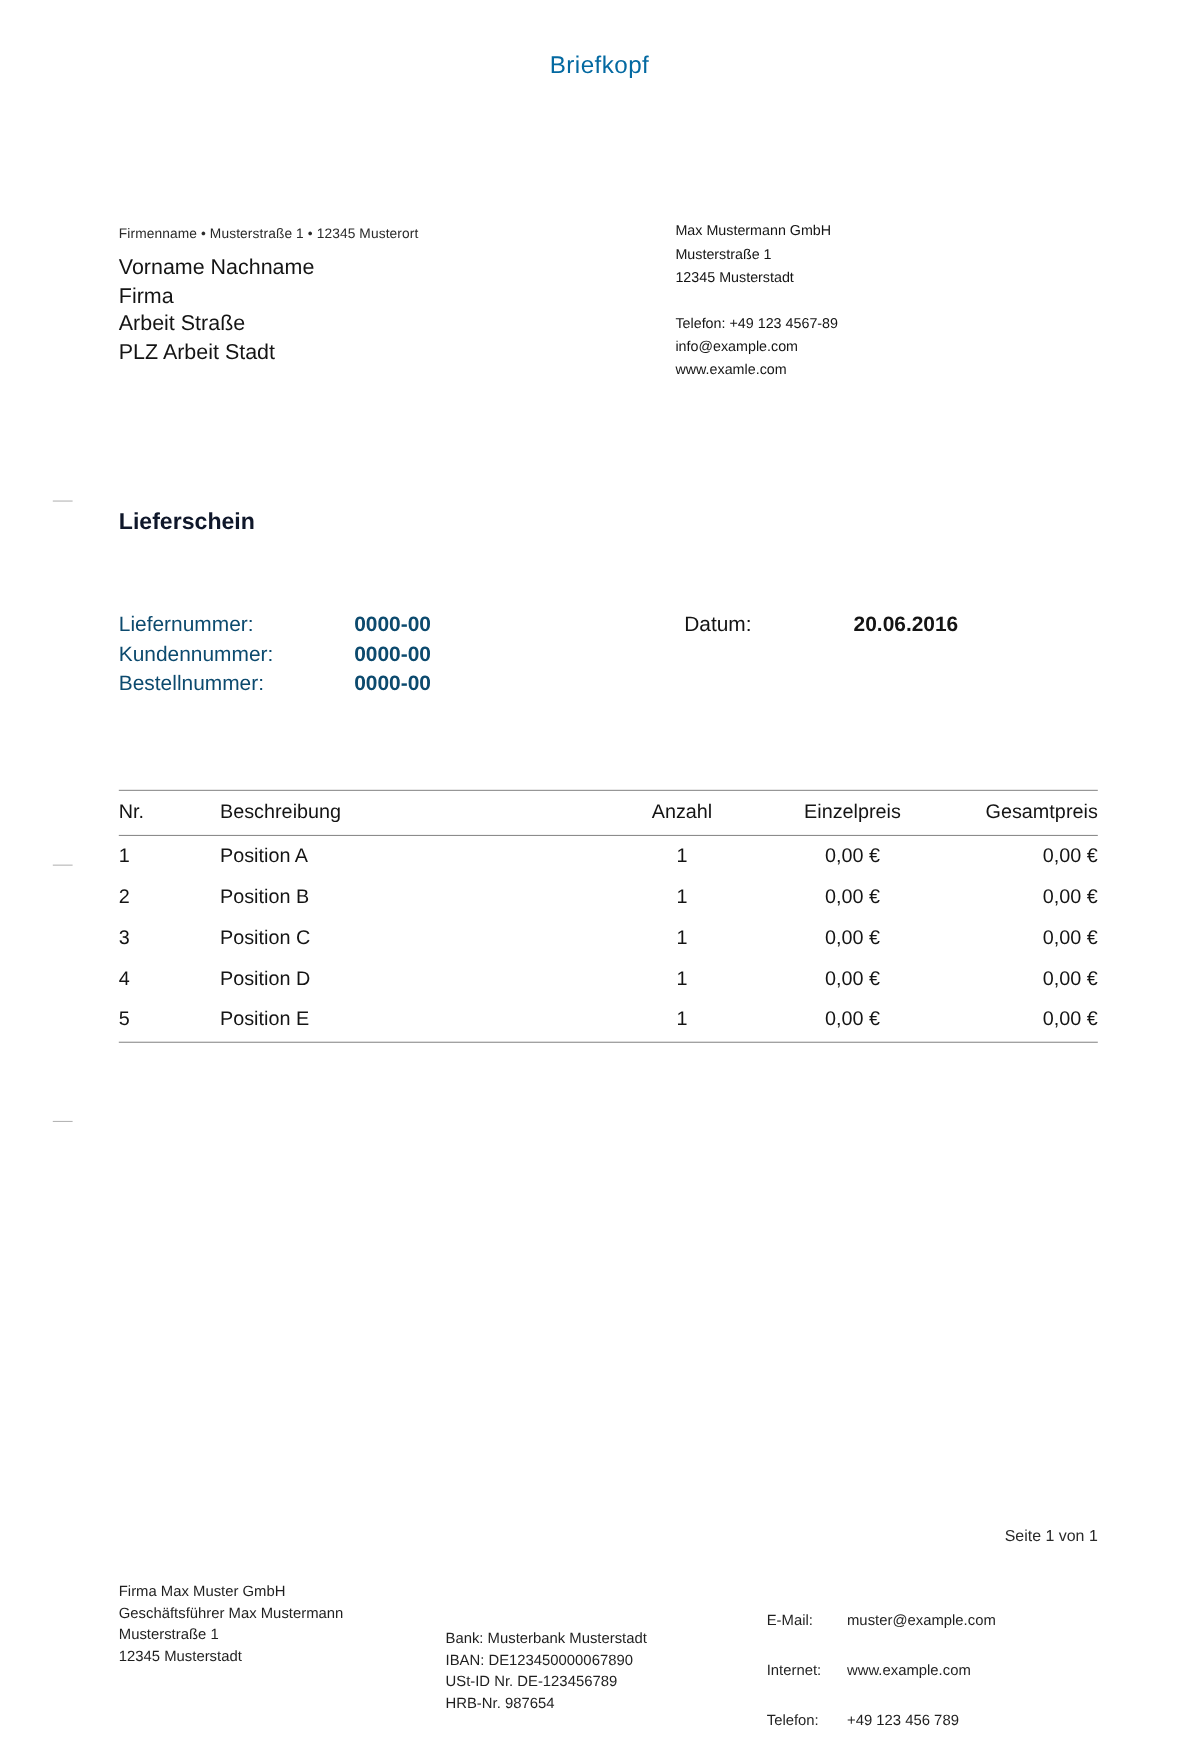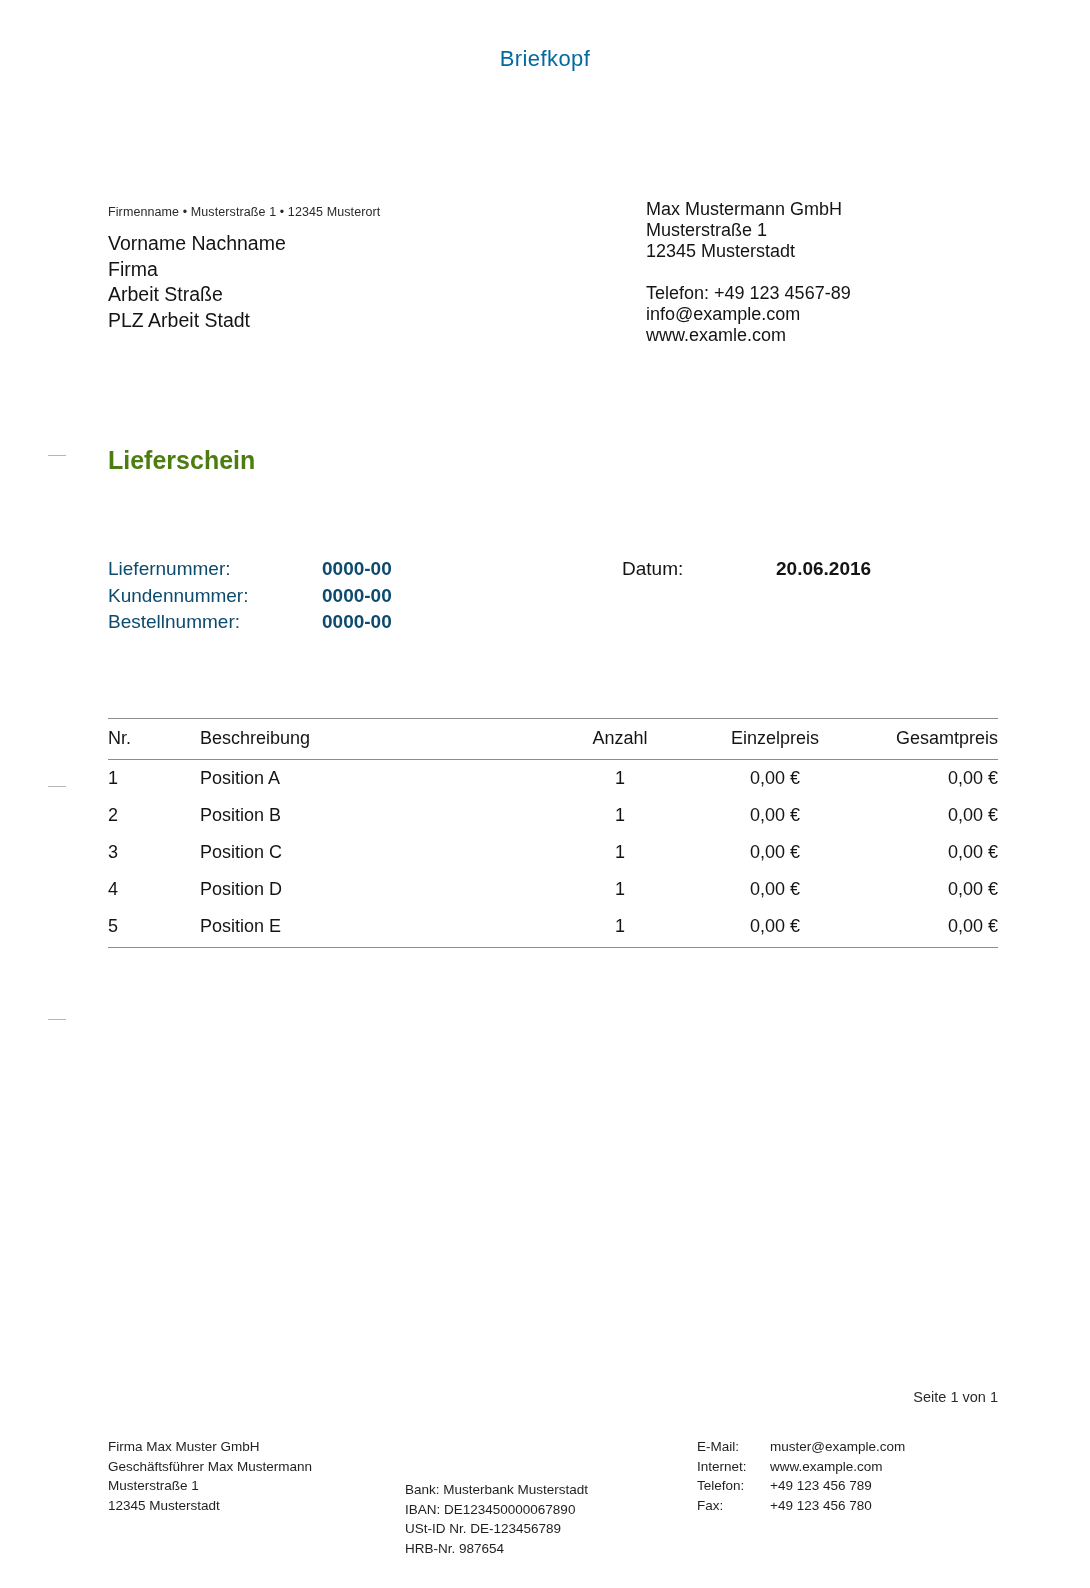--- a/index.html
+++ b/index.html
@@ -60,37 +60,37 @@
     left: 108px;
     top: 231px;
     font-size: 19.5px;
     line-height: 25.5px;
     color: #141414;
   }
   .recipient div { white-space: nowrap; }
 
   .sender {
     position: absolute;
-    left: 646px;
+    left: 614px;
     top: 199px;
-    font-size: 18px;
+    font-size: 13px;
     line-height: 21px;
     color: #141414;
   }
   .sender div { white-space: nowrap; }
   .sender .gap { height: 21px; }
 
   
   .doc-title {
     position: absolute;
     left: 108px;
-    top: 446px;
-    font-size: 25px;
+    top: 463px;
+    font-size: 21px;
     font-weight: bold;
-    color: #4d7c0f;
+    color: #0f172a;
   }
 
   
   .meta {
     position: absolute;
     left: 108px;
     top: 556px;
     font-size: 19px;
     line-height: 26.5px;
     color: #0c4a6e;
@@ -161,21 +161,21 @@
     width: 900px;
     font-size: 13.5px;
     line-height: 19.5px;
     color: #1f1f1f;
     display: flex;
   }
   .footer-col-1 { width: 297px; }
   .footer-col-2 { width: 292px; margin-top: 43px; }
   .footer-col-3 { width: 300px; }
   .footer div { white-space: nowrap; }
-  .kv { display: flex; }
+  .kv { display: flex; margin-top: 26px; }
   .kv-k { width: 73px; }
   .kv-v { flex: 1; }
 </style>
 </head>
 <body>
 
 <div class="page">
 
   <div class="letterhead">Briefkopf</div>
 

